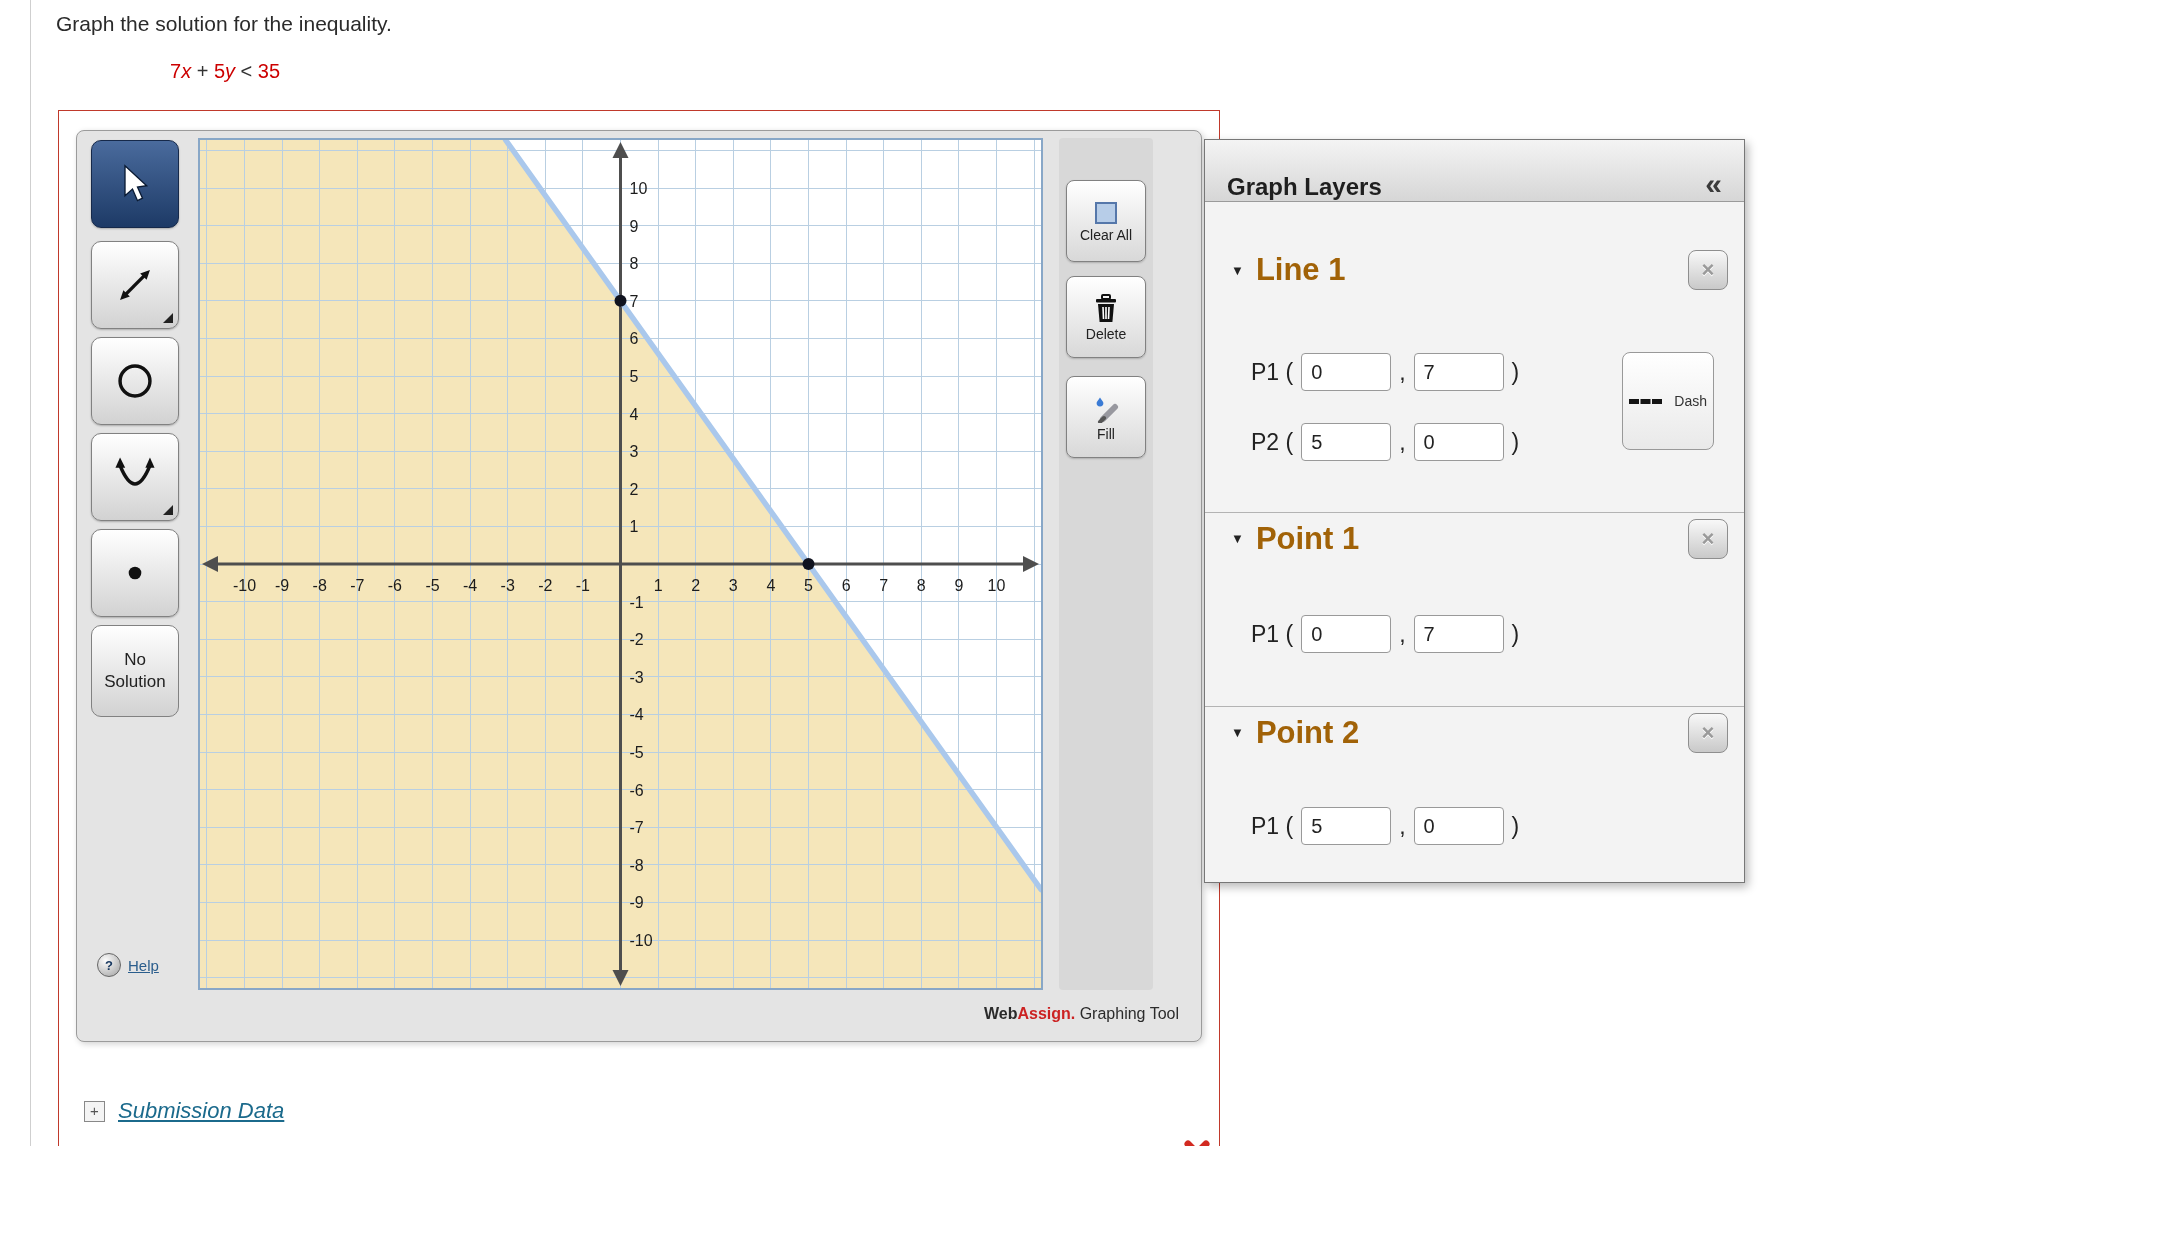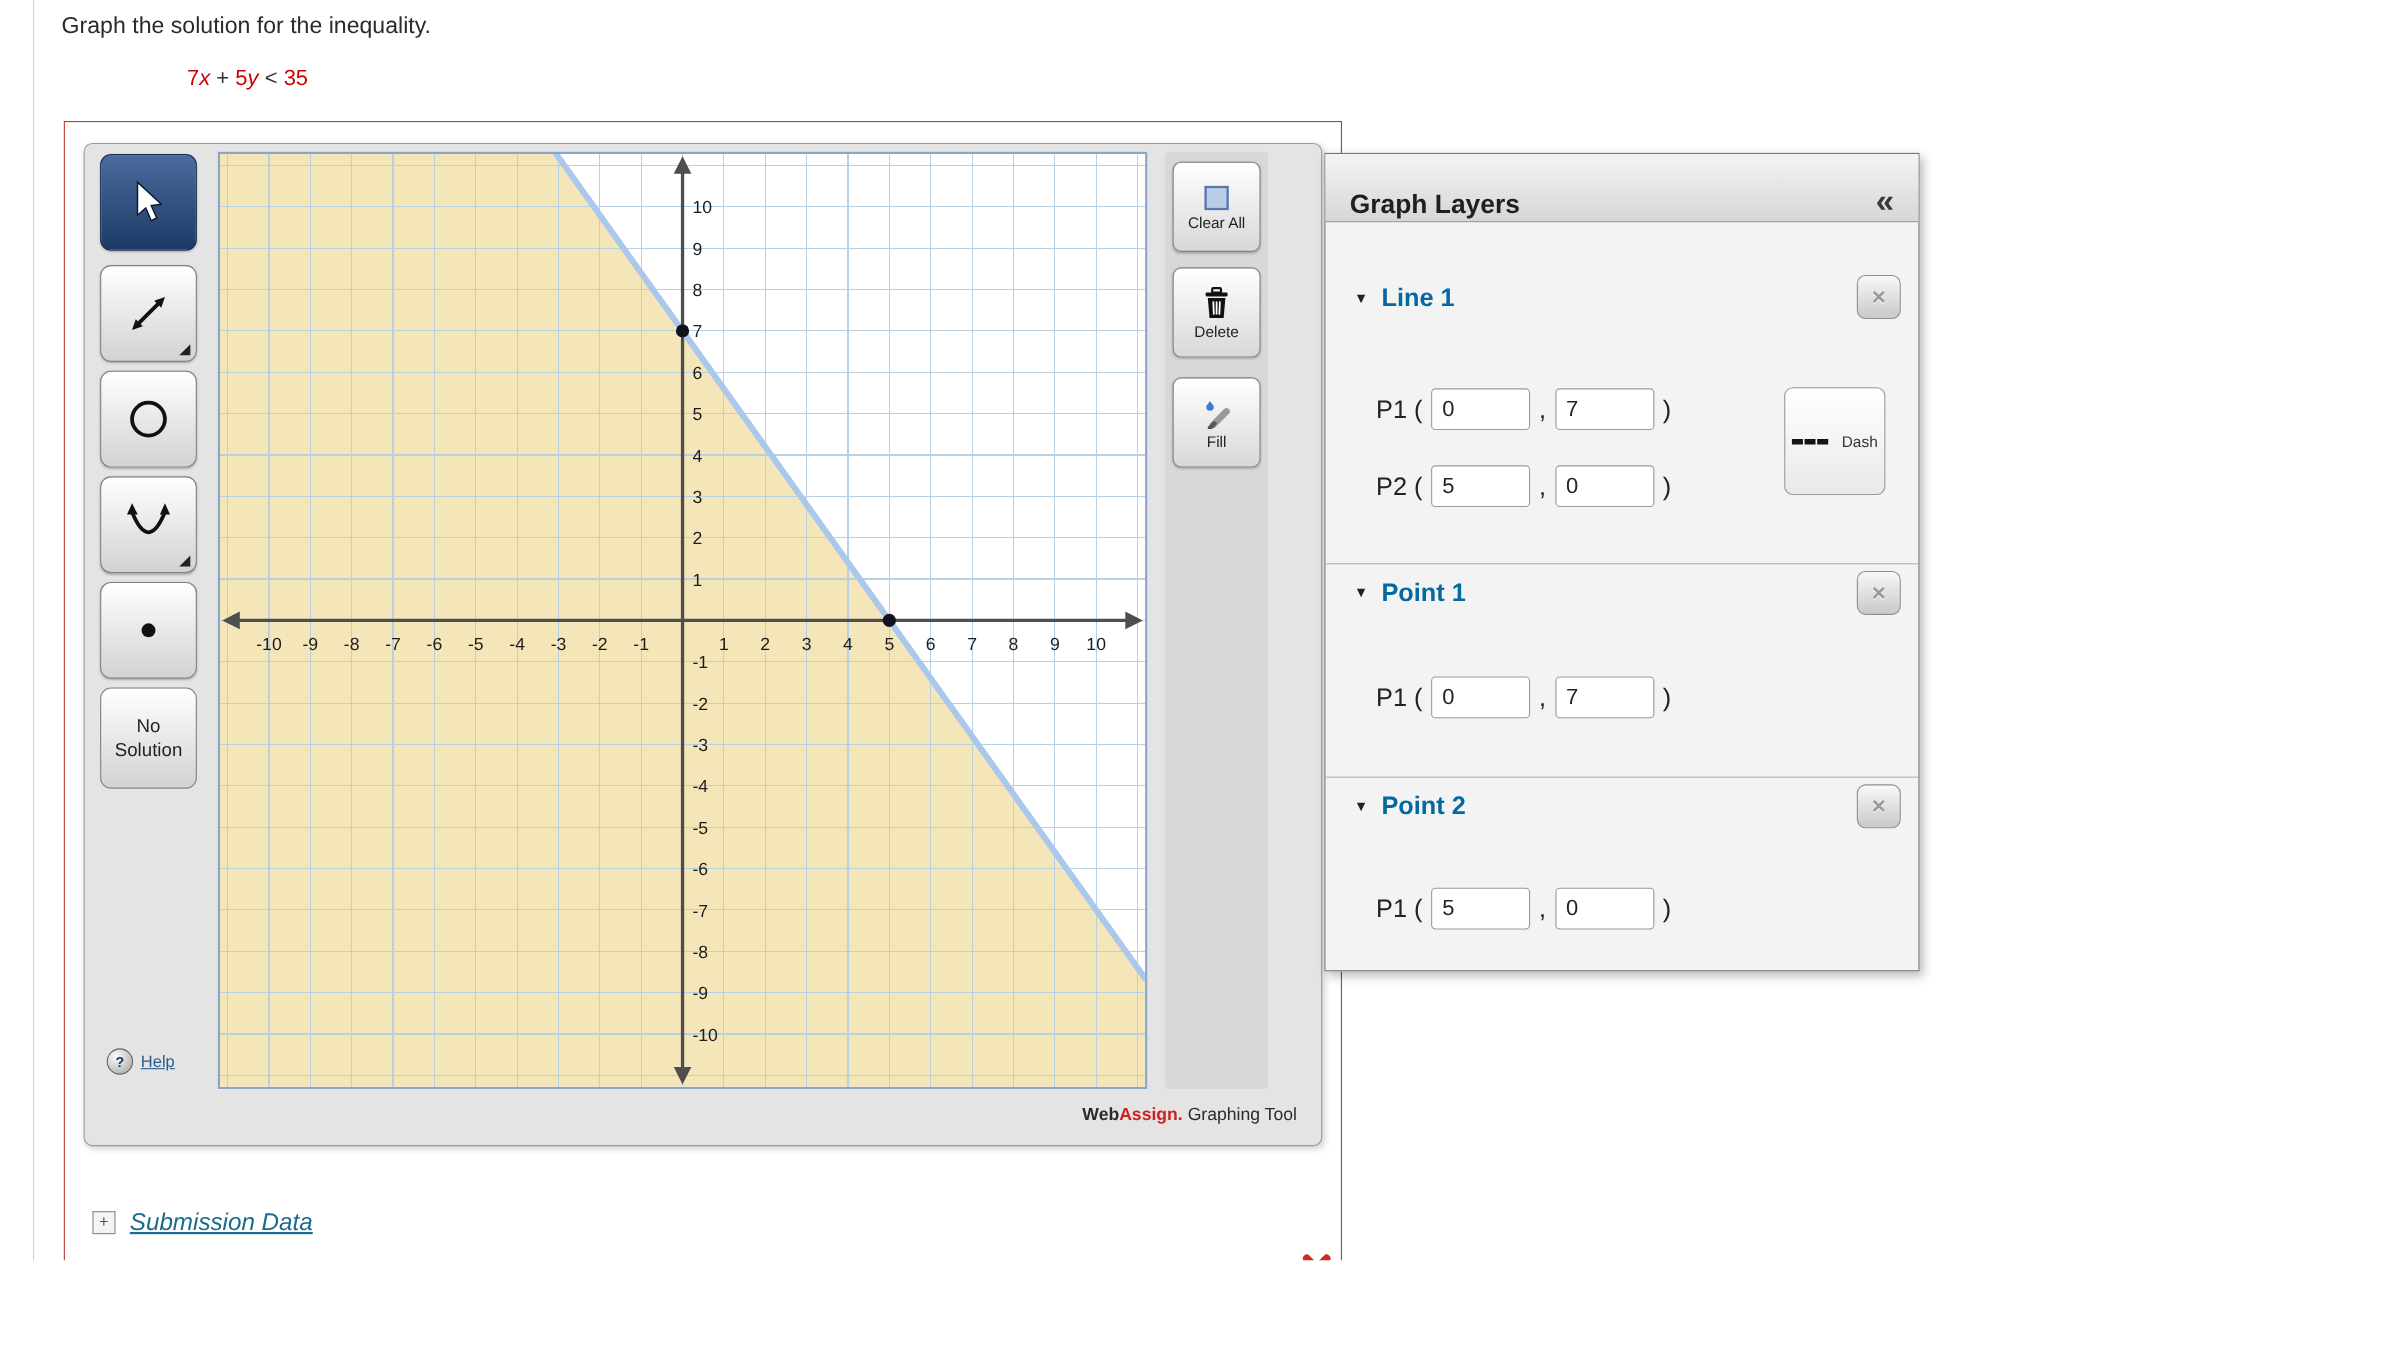--- a/index.html
+++ b/index.html
@@ -45,21 +45,21 @@
                 border:2px solid #88a7c7; box-sizing:border-box; background:#fff; }
   .graph-svg { display:block; width:841px; height:848px; }
   .graph-svg text { font-family:"Liberation Sans", sans-serif; }
 
   .right-strip { position:absolute; left:982px; top:7px; width:94px; height:852px;
                  background:#d8d8d8; border-radius:4px; }
   .action-btn { position:absolute; left:989px; width:80px; height:82px; padding:4px 0 2px;
                 border:1px solid #818181; border-radius:8px; cursor:pointer;
                 background:linear-gradient(#ffffff,#d8d8d8); box-shadow:0 1px 2px rgba(0,0,0,.2);
                 display:flex; flex-direction:column; align-items:center; justify-content:center; gap:3px;
-                font-family:inherit; }
+                font-family:inherit;margin-top:33px; }
   .action-label { font-size:14px; color:#222; }
   .clearall-icon { width:22px; height:22px; background:#b7cde8; border:2px solid #5577aa; box-sizing:border-box; }
 
   .branding { position:absolute; right:22px; top:874px; font-size:16px; color:#2b2b2b; }
   .brand-web { font-weight:bold; color:#2b2b2b; }
   .brand-assign { font-weight:bold; color:#cc2222; }
   .brand-suffix { color:#2b2b2b; }
 
   
   .gl-panel { position:absolute; left:1204px; top:139px; width:541px; height:744px;
@@ -68,21 +68,21 @@
   .gl-header { position:absolute; left:0; top:0; right:0; height:62px;
                background:linear-gradient(#f4f4f4,#d6d6d6); border-bottom:1px solid #9a9a9a;
                display:flex; align-items:flex-end; padding:0 22px 0 22px; box-sizing:border-box; }
   .gl-title { font-size:24px; font-weight:bold; color:#1f1f1f; }
   .gl-collapse { margin-left:auto; font-size:30px; font-weight:bold; color:#3a3a3a; cursor:pointer; }
 
   .section-header { position:absolute; left:0; right:0; height:52px; display:flex; align-items:center;
                     gap:12px; padding:0 16px 0 26px; box-sizing:border-box; }
   .section-header.separated { border-top:1px solid #b3b3b3; }
   .caret { font-size:13px; color:#222; cursor:pointer; }
-  .section-label { font-size:23px; font-weight:bold; color:#0369a1; }
+  .section-label { font-size:31px; font-weight:bold; color:#a16207; }
   .close-btn { margin-left:auto; width:40px; height:40px; border:1px solid #8e8e8e; border-radius:8px;
                background:linear-gradient(#f8f8f8,#c9c9c9); cursor:pointer;
                font-size:22px; font-weight:bold; color:#9a9a9a; text-shadow:0 1px 0 #fff;
                display:flex; align-items:center; justify-content:center; font-family:inherit; }
 
   .coord-row { position:absolute; left:46px; height:40px; display:flex; align-items:center; gap:8px;
                font-size:23px; color:#222; }
   .coord-input { width:90px; height:38px; box-sizing:border-box; border:1px solid #999; border-radius:4px;
                  font-size:20px; padding-left:9px; font-family:inherit; color:#222; background:#fff; }
   .dash-btn { position:absolute; left:417px; top:212px; width:92px; height:98px;

